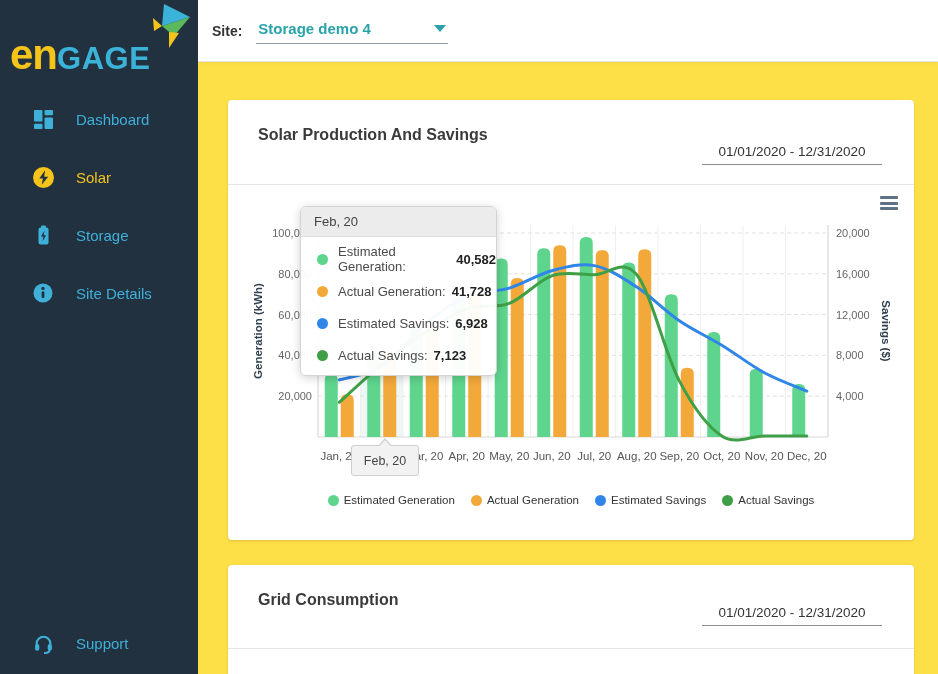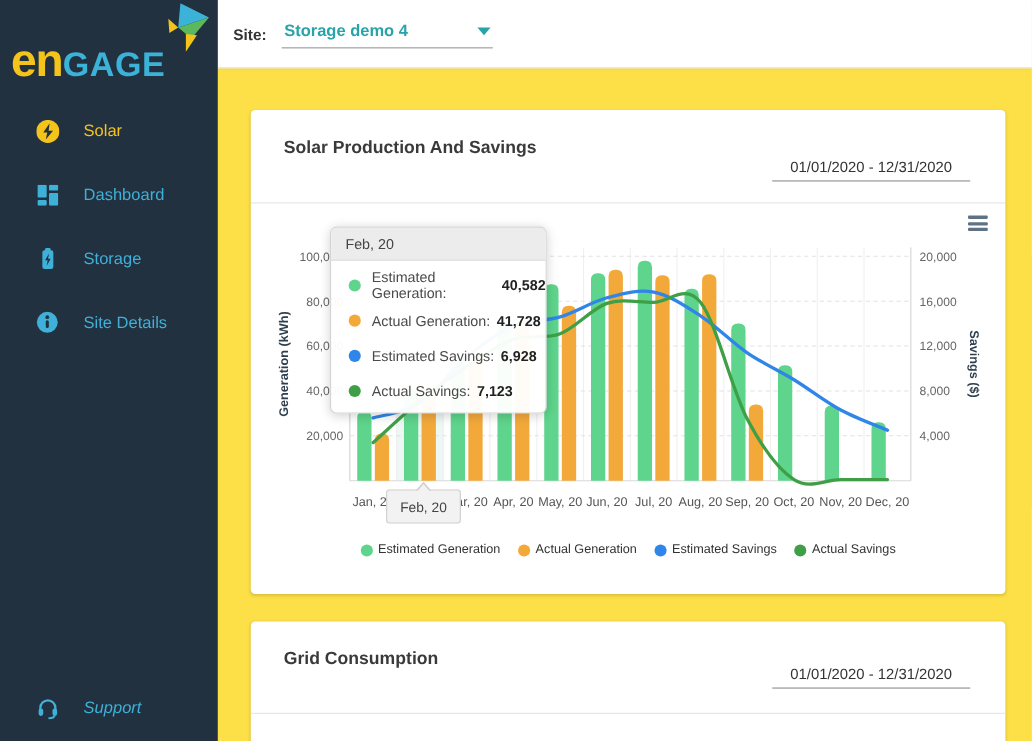--- a/index.html
+++ b/index.html
@@ -12,21 +12,21 @@
   .logo { display:flex; align-items:flex-end; padding:14px 0 0 10px; height:76px; }
   .logo-en { font-size:42px; font-weight:bold; color:#f5c41b; letter-spacing:-1px; line-height:1; }
   .logo-gage { font-size:31px; font-weight:bold; color:#3bb3d9; letter-spacing:.5px; line-height:1.1; }
   .logo-bird { margin-left:2px; margin-bottom:22px; }
   .menu { margin-top:14px; }
   .menu-item { display:flex; align-items:center; height:58px; padding-left:32px;
     color:#3fb0d8; font-size:15px; cursor:pointer; }
   .menu-item .mi-icon { width:22px; height:22px; margin-right:22px; display:flex;
     align-items:center; justify-content:center; }
   .menu-item.active { color:#f5c41b; }
-  .menu-item.support { position:absolute; left:0; bottom:8px; width:100%; height:46px;font-style:italic; }
+  .menu-item.support { position:absolute; left:0; bottom:8px; width:100%; height:46px; }
 
   
   .topbar { position:absolute; left:198px; top:0; right:0; height:62px; background:#ffffff;
     border-bottom:1px solid #e6e6e6; box-shadow:0 1px 3px rgba(0,0,0,.06); z-index:5;
     display:flex; align-items:center; padding-left:14px; }
   .site-label { font-size:14px; font-weight:bold; color:#333; margin-right:14px; }
   .site-select { width:192px; border-bottom:1px solid #8e9aa0; padding:2px 2px 6px 2px;
     display:flex; align-items:center; justify-content:space-between; cursor:pointer; }
   .site-value { color:#29a3aa; font-size:15px; font-weight:bold; }
   .select-arrow { width:0; height:0; border-left:6px solid transparent;
@@ -90,40 +90,40 @@
       <svg width="40" height="46" viewBox="0 0 40 46">
         <polygon points="12,0 38,13 10,22" fill="#3bb3d9"></polygon>
         <polygon points="10,22 38,13 22,32" fill="#5cb85c"></polygon>
         <polygon points="1,14 10,22 2,27" fill="#f5c41b"></polygon>
         <polygon points="17,28 27,29 17,44" fill="#f5c41b"></polygon>
       </svg>
     </span>
   </div>
 
   <div class="menu">
-    <div class="menu-item active">
-      <span class="mi-icon">
-        <svg width="21" height="21" viewBox="0 0 20 20">
-          <circle cx="10" cy="10" r="10" fill="#f5c41b"></circle>
-          <polygon points="11.5,3 6,11 9.5,11 8.2,17 14.5,9.3 10.7,9.3" fill="#223140"></polygon>
-        </svg>
-      </span>
-      <span>Solar</span>
-    </div>
-
     <div class="menu-item">
       <span class="mi-icon">
         <svg width="19" height="19" viewBox="0 0 18 18" fill="#3fb0d8">
           <rect x="0" y="0" width="8" height="11" rx="1"></rect>
           <rect x="0" y="13" width="8" height="5" rx="1"></rect>
           <rect x="10" y="0" width="8" height="5" rx="1"></rect>
           <rect x="10" y="7" width="8" height="11" rx="1"></rect>
         </svg>
       </span>
       <span>Dashboard</span>
+    </div>
+
+    <div class="menu-item active">
+      <span class="mi-icon">
+        <svg width="21" height="21" viewBox="0 0 20 20">
+          <circle cx="10" cy="10" r="10" fill="#f5c41b"></circle>
+          <polygon points="11.5,3 6,11 9.5,11 8.2,17 14.5,9.3 10.7,9.3" fill="#223140"></polygon>
+        </svg>
+      </span>
+      <span>Solar</span>
     </div>
 
     <div class="menu-item">
       <span class="mi-icon">
         <svg width="19" height="20" viewBox="0 0 18 20">
           <rect x="6.5" y="0.5" width="5" height="3" rx="1" fill="#3fb0d8"></rect>
           <rect x="4" y="2.5" width="10" height="17" rx="2" fill="#3fb0d8"></rect>
           <polygon points="10,5.5 6.5,11.5 8.8,11.5 8,16.5 11.5,10.3 9.2,10.3" fill="#223140"></polygon>
         </svg>
       </span>

